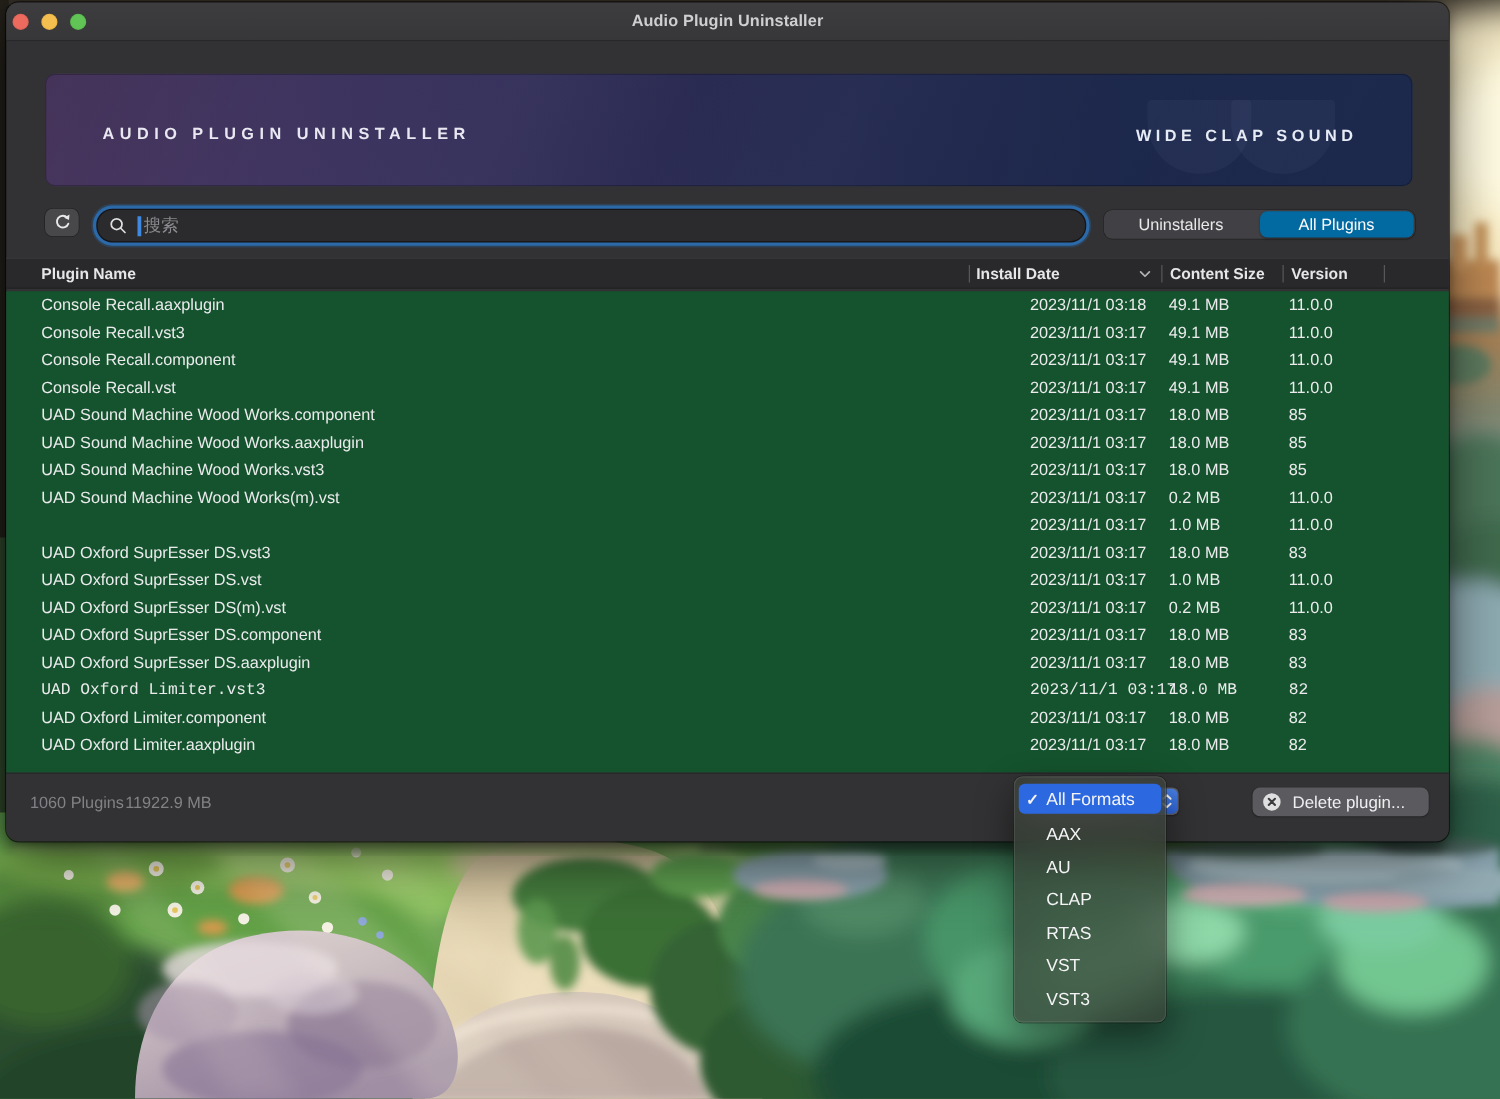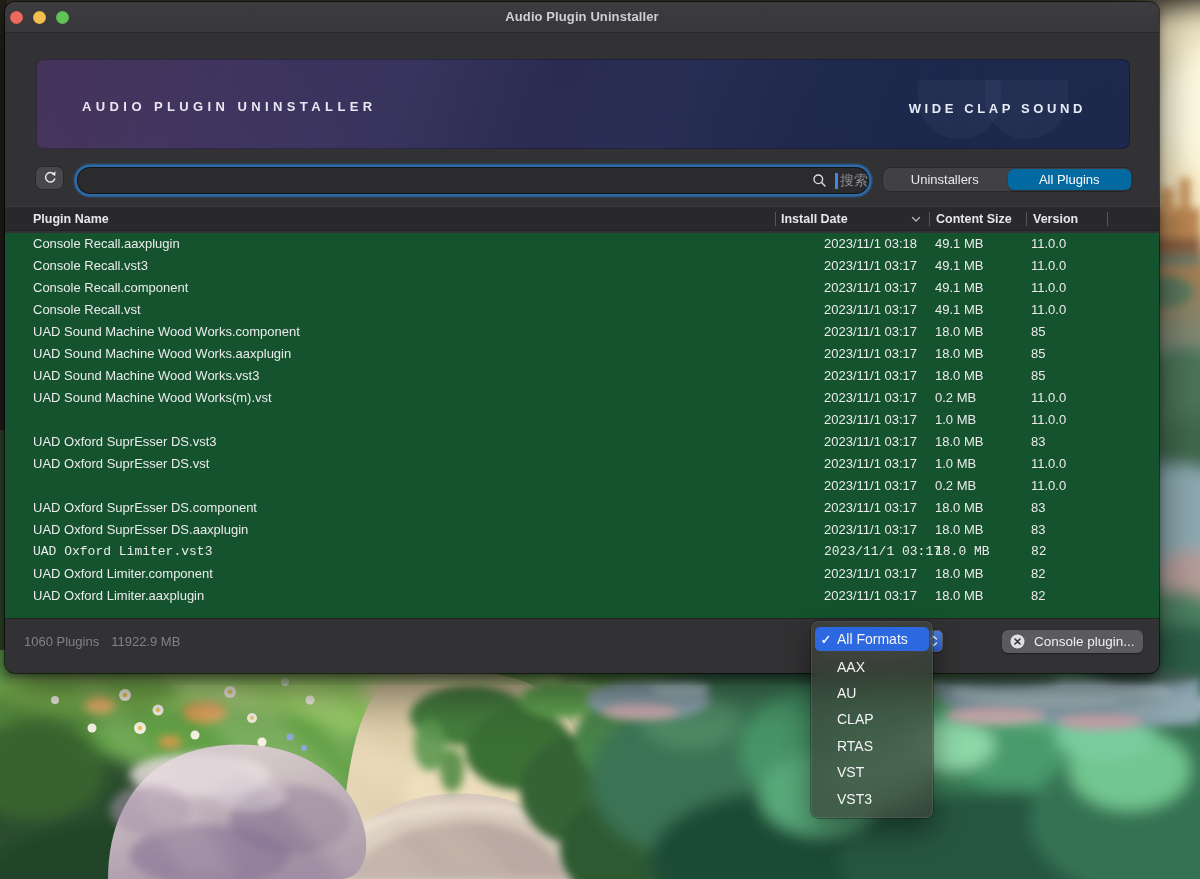--- a/index.html
+++ b/index.html
@@ -41,21 +41,21 @@
   .wbs-lobe.l { left:0; }
   .wbs-lobe.r { right:0; }
 
   
   .refresh-btn { position:absolute; left:31px; top:165px; width:27px; height:22px;
     background:#48484b; border-radius:6px; box-shadow:0 0 0 .5px rgba(0,0,0,.4);
     display:flex; align-items:center; justify-content:center; }
   .search-field { position:absolute; left:73px; top:166px; width:790px; height:25px;
     background:#2b2b2d; border-radius:12px;
     box-shadow:0 0 0 1px #141416, 0 0 0 3.6px rgba(44,108,173,.95), 0 0 0 5px rgba(44,108,173,.28);
-    display:flex; align-items:center;justify-content:flex-end; }
+    display:flex; align-items:center; }
   .mag { margin-left:9px; flex:0 0 auto; }
   .caret { width:3px; height:16px; background:#3f8ae0; margin-left:8px; flex:0 0 auto; }
   .search-ph { margin-left:2px; font-size:14px; color:#8a8a8f; }
   .segmented { position:absolute; left:878px; top:166px; width:249px; height:23px;
     background:#414145; border-radius:7px; display:flex; box-shadow:0 0 0 .5px rgba(0,0,0,.35); }
   .seg { flex:1; display:flex; align-items:center; justify-content:center;
     font-size:13px; color:#e9e9ea; border-radius:6px; }
   .seg.selected { background:#0369a1; margin:1px; color:#fdfdfe;
     box-shadow:0 1px 2px rgba(0,0,0,.3); font-weight:400; }
 
@@ -70,21 +70,21 @@
   .trow { position:absolute; left:0; width:100%; height:22px; line-height:22px; font-size:13px; color:#ebebed; }
   .c-name { position:absolute; left:28px; white-space:nowrap; }
   .c-date { position:absolute; left:775px; white-space:nowrap;margin-left:44px; }
   .c-size { position:absolute; left:930px; white-space:nowrap; }
   .c-ver  { position:absolute; left:1026px; white-space:nowrap; }
 
   
   .footer { position:absolute; left:0; top:616px; width:100%; height:55px;
     background:#323234; border-top:1px solid #232325; border-radius:0 0 10px 10px; }
   .status { position:absolute; left:19px; top:15px; font-size:13px; color:#828286; }
-  .status .sz { margin-left:12px; }
+  .status .sz { margin-left:1px; }
   .popup-btn { position:absolute; left:810px; top:11px; width:128px; height:22px;
     background:#616167; border-radius:5px; box-shadow:0 .5px 1.5px rgba(0,0,0,.4); }
   .popup-label { position:absolute; left:9px; top:0; height:22px; line-height:22px;
     font-size:13px; color:#fff; }
   .popup-cap { position:absolute; right:1px; top:1px; width:17px; height:20px;
     background:linear-gradient(#4a82e8,#2f66dd); border-radius:4.5px;
     display:flex; align-items:center; justify-content:center; }
   .delete-btn { position:absolute; left:997px; top:11px; width:141px; height:23px;
     background:#5b5b5f; border-radius:6px; box-shadow:0 .5px 1.5px rgba(0,0,0,.4);
     display:flex; align-items:center; }
@@ -399,20 +399,21 @@
     <span class="c-size">18.0 MB</span>
     <span class="c-ver">83</span>
   </div>
         <div class="trow" style="top: 220px;">
     <span class="c-name">UAD Oxford SuprEsser DS.vst</span>
     <span class="c-date">2023/11/1 03:17</span>
     <span class="c-size">1.0 MB</span>
     <span class="c-ver">11.0.0</span>
   </div>
         <div class="trow" style="top: 242px;">
+    <span class="c-name">UAD Oxford SuprEsser DS(m).vst</span>
     <span class="c-date">2023/11/1 03:17</span>
     <span class="c-size">0.2 MB</span>
     <span class="c-ver">11.0.0</span>
   </div>
         <div class="trow" style="top: 264px;">
     <span class="c-name">UAD Oxford SuprEsser DS.component</span>
     <span class="c-date">2023/11/1 03:17</span>
     <span class="c-size">18.0 MB</span>
     <span class="c-ver">83</span>
   </div>
@@ -453,21 +454,21 @@
           <polyline points="1.5,4 4.5,1.2 7.5,4" fill="none" stroke="#fff" stroke-width="1.5" stroke-linecap="round" stroke-linejoin="round"></polyline>
           <polyline points="1.5,8 4.5,10.8 7.5,8" fill="none" stroke="#fff" stroke-width="1.5" stroke-linecap="round" stroke-linejoin="round"></polyline>
         </svg>
       </span>
     </div>
     <div class="delete-btn">
       <svg class="del-ic" width="15" height="15" viewBox="0 0 15 15">
         <circle cx="7.5" cy="7.5" r="7" fill="#dfdfe2"></circle>
         <path d="M5 5 L10 10 M10 5 L5 10" stroke="#3b3b3f" stroke-width="1.6" stroke-linecap="round"></path>
       </svg>
-      <span class="del-label">Console plugin...</span>
+      <span class="del-label">Delete plugin...</span>
     </div>
   </div>
 </div>
 
 <div class="menu" id="format-menu">
       <div class="menu-item checked highlighted">
     <span class="chk">✓</span>
     <span class="mi-label">All Formats</span>
   </div>
       <div class="menu-item">

